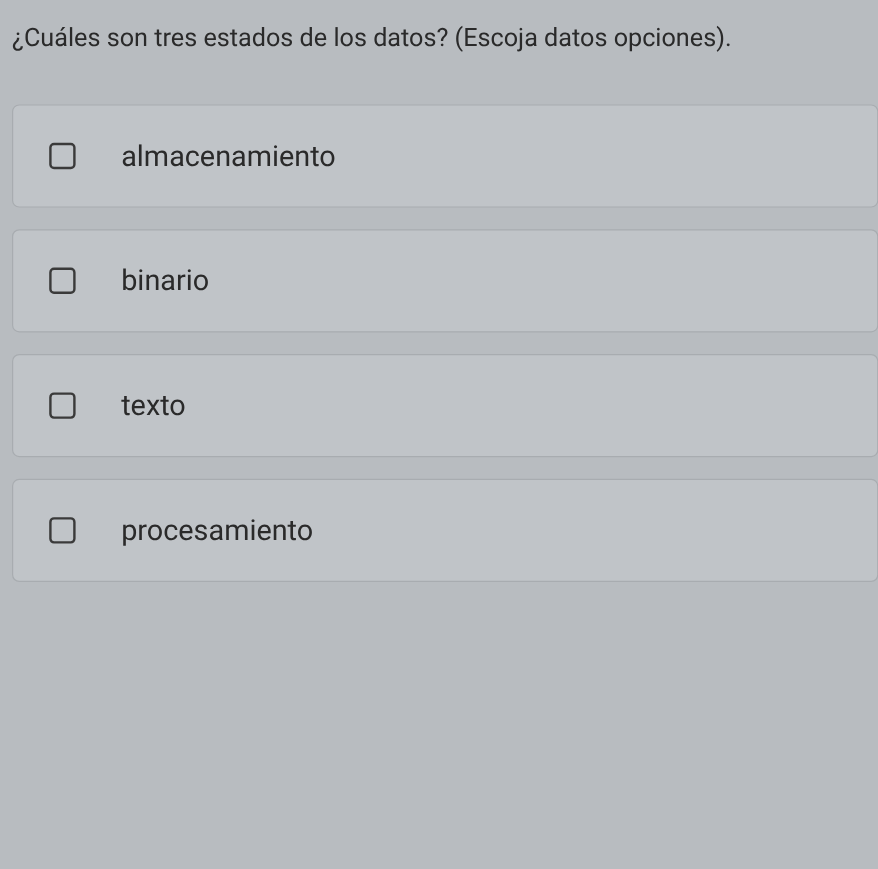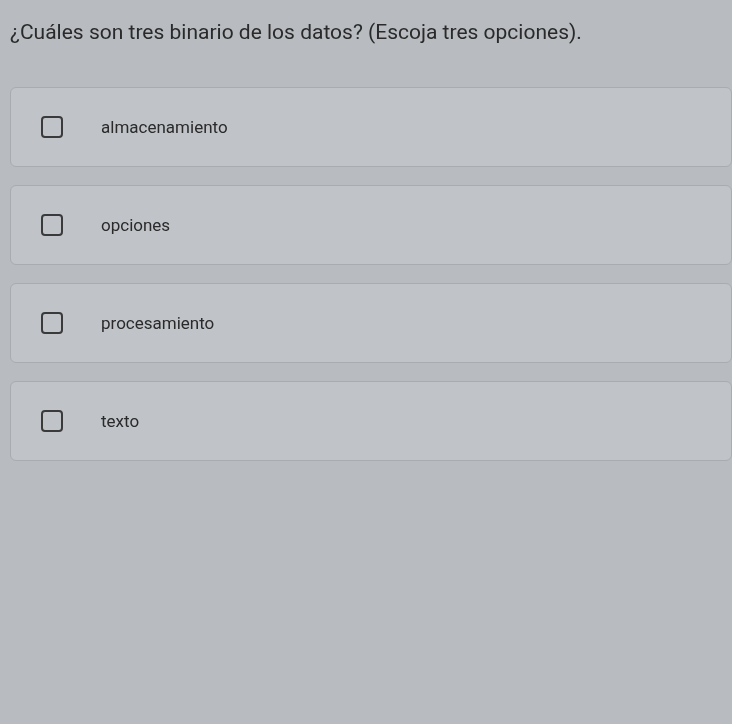--- a/index.html
+++ b/index.html
@@ -40,48 +40,48 @@
     }
     .checkbox {
       width: 22px;
       height: 22px;
       border: 2.5px solid #3a3a3a;
       border-radius: 4px;
       background: transparent;
       flex-shrink: 0;
     }
     .option-label {
-      font-size: 17px;
+      font-size: 24px;
       color: #2a2a2a;
     }
   </style>
 </head>
 <body>
 
 <div class="question-container">
-  <div class="question-text">¿Cuáles son tres binario de los datos? (Escoja tres opciones).</div>
+  <div class="question-text">¿Cuáles son tres estados de los datos? (Escoja datos opciones).</div>
 
   <div class="options-list">
 
     <div class="option-row">
       <div class="checkbox"></div>
       <span class="option-label">almacenamiento</span>
     </div>
 
     <div class="option-row">
       <div class="checkbox"></div>
-      <span class="option-label">opciones</span>
+      <span class="option-label">binario</span>
     </div>
 
 
 
     <div class="option-row">
       <div class="checkbox"></div>
-      <span class="option-label">procesamiento</span>
+      <span class="option-label">texto</span>
     </div>
 
     <div class="option-row">
       <div class="checkbox"></div>
-      <span class="option-label">texto</span>
+      <span class="option-label">procesamiento</span>
     </div>
 
   </div>
 </div>
 
 </body></html>

